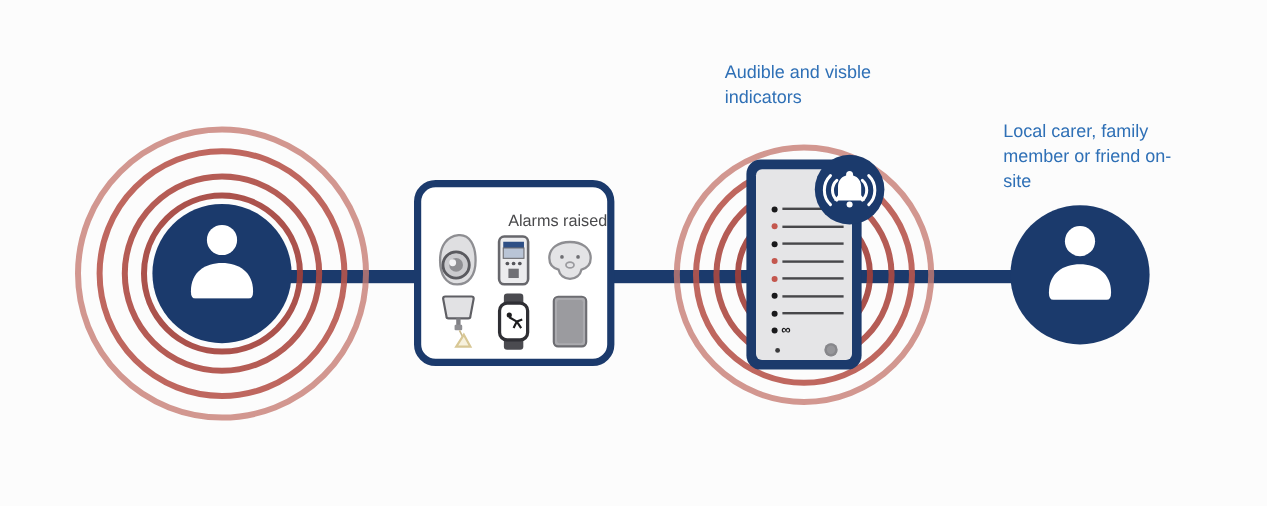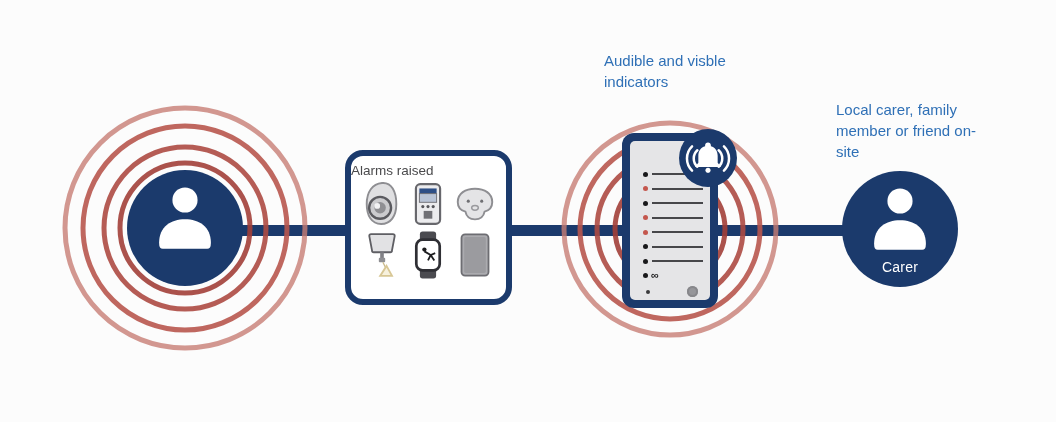--- a/index.html
+++ b/index.html
@@ -21,21 +21,21 @@
                background:var(--navy);}
   .resident{left:127px;top:170px;} .carer{left:842px;top:171px;}
   .person-icon{position:absolute;left:50%;top:15px;transform:translateX(-50%);}
   .person-label{position:absolute;bottom:12px;width:100%;text-align:center;
                 color:#ffffff;font-size:14px;letter-spacing:.2px;}
 
   
   .alarms-box{position:absolute;left:345px;top:150px;width:167px;height:155px;
               box-sizing:border-box;background:#ffffff;border:6px solid var(--navy);
               border-radius:18px;}
-  .alarms-title{text-align:left;margin-top:7px;font-size:13.5px;color:var(--title-gray);}
+  .alarms-title{text-align:right;margin-top:20px;font-size:13.5px;color:var(--title-gray);}
   .device-grid{display:grid;grid-template-columns:repeat(3,1fr);justify-items:center;
                align-items:center;padding:2px 8px 0;row-gap:2px;}
 
   
   .panel{position:absolute;left:622px;top:133px;width:96px;height:175px;box-sizing:border-box;
          background:var(--navy);border-radius:12px;padding:8px;}
   .panel-face{width:100%;height:100%;background:var(--panel-face);border-radius:5px;
               box-sizing:border-box;padding-top:26px;display:flex;flex-direction:column;}
   .p-row{display:flex;align-items:center;height:14.5px;padding:0 7px 0 13px;}
   .p-dot{width:5px;height:5px;border-radius:50%;flex:none;}
@@ -185,16 +185,15 @@
   </div>
 
   <div class="caption caption-audible">Audible and visble indicators</div>
   <div class="caption caption-carer">Local carer, family member or friend on-site</div>
 
   <div class="person-node carer">
     <svg class="person-icon" width="74" height="64" viewBox="0 0 100 86">
       <circle cx="50" cy="20" r="17" fill="#ffffff"></circle>
       <path d="M20 86 Q15 86 15 78 C15 56 31 46 50 46 C69 46 85 56 85 78 Q85 86 80 86 Z" fill="#ffffff"></path>
     </svg>
-    <div class="person-label">Carer</div>
   </div>
 
 </div>
 
 </body></html>

